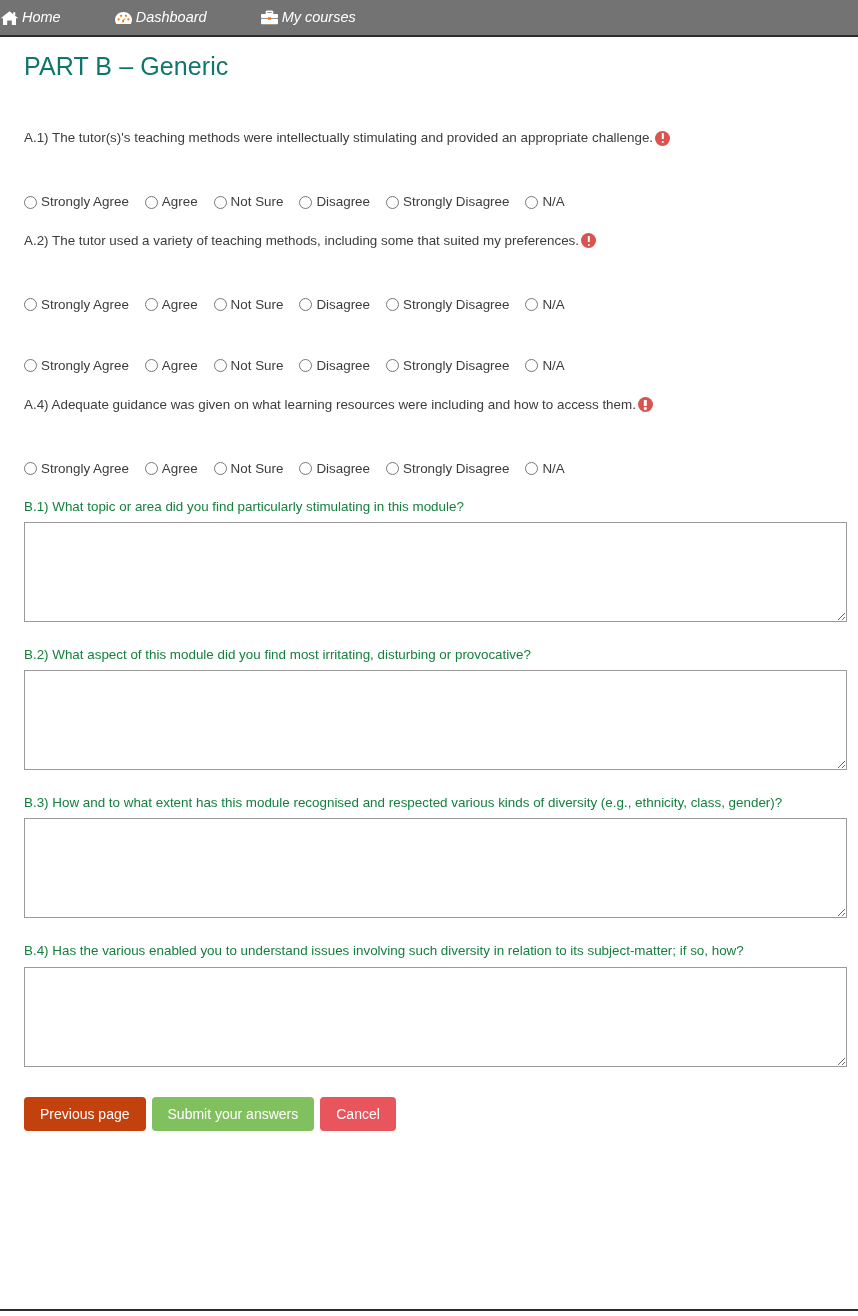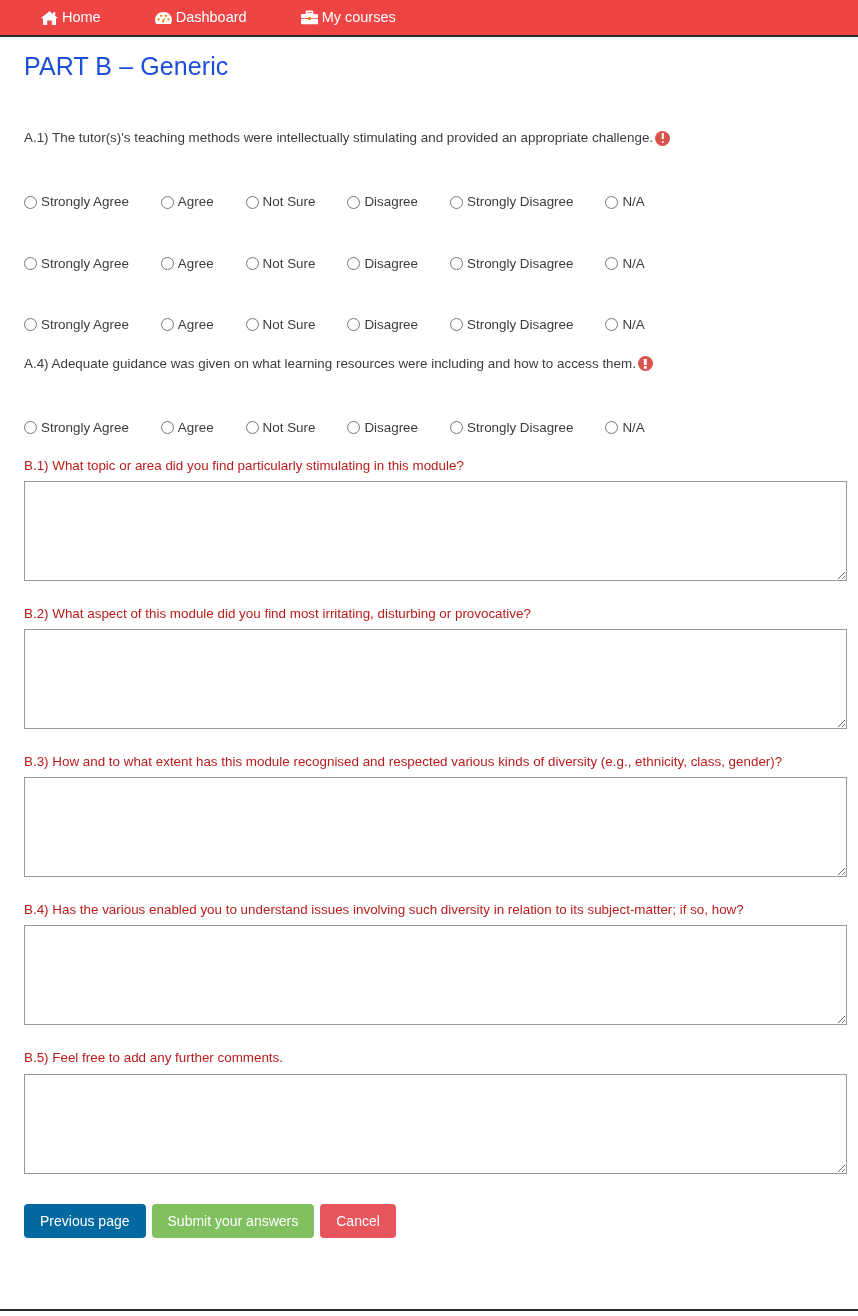--- a/index.html
+++ b/index.html
@@ -14,26 +14,26 @@
     height: 1316px;
     position: relative;
     font-family: "Liberation Sans", sans-serif;
     color: #333333;
     overflow: hidden;
   }
 
   
   .navbar {
     height: 37px;
-    background: #ef4444;
+    background: #737373;
     border-bottom: 2px solid #2d2d2d;
     display: flex;
     align-items: center;
-    padding-left: 40px;
     gap: 0;
+    font-style: italic;
   }
   .nav-item {
     display: flex;
     align-items: center;
     color: #ffffff;
     font-size: 14.5px;
     text-decoration: none;
     white-space: nowrap;
     cursor: pointer;
     padding: 0 14px 0 0;
@@ -51,21 +51,21 @@
   .nav-ico svg { display: block; }
   .nav-label { line-height: 1; }
 
   
   .content {
     padding: 0 20px 0 24px;
   }
   .page-title {
     font-size: 25px;
     font-weight: normal;
-    color: #1d4ed8;
+    color: #0f766e;
     margin: 14px 0 0 0;
     line-height: 1.25;
     letter-spacing: 0.1px;
   }
 
   .form-area {
     margin-top: 47px;
   }
 
   
@@ -110,21 +110,21 @@
     transform: translateX(-50%);
     width: 2.4px;
     height: 2.4px;
     background: #ffffff;
     border-radius: 50%;
   }
 
   .options {
     display: flex;
     align-items: flex-end;
-    gap: 16px;
+    gap: 0;
     font-size: 13.4px;
     color: #3c3c3c;
     margin-top: 48px;
   }
   .opt {
     display: inline-flex;
     align-items: center;
     margin-right: 16px;
     cursor: pointer;
     white-space: nowrap;
@@ -135,21 +135,21 @@
     margin: 0 4px 0 0;
     cursor: pointer;
     accent-color: #555;
   }
   .opt-label { line-height: 1; }
 
   
   .t-block { margin-bottom: 24px; }
   .t-text {
     font-size: 13.4px;
-    color: #b91c1c;
+    color: #15803d;
     line-height: 1.35;
     margin: 0 0 6px 0;
   }
   textarea.answer {
     display: block;
     width: 823px;
     height: 100px;
     border: 1px solid #9a9a9a;
     background: #ffffff;
     font-family: "Liberation Sans", sans-serif;
@@ -273,20 +273,24 @@
               <input type="radio" name="A.1" style="">
               <span class="opt-label">Strongly Disagree</span>
             </label>
             <label class="opt">
               <input type="radio" name="A.1" style="">
               <span class="opt-label">N/A</span>
             </label>
           </div>
         </div>
         <div class="q-block">
+          <div class="q-text">
+            <span class="qlabel">A.2) The tutor used a variety of teaching methods, including some that suited my preferences.</span>
+            <span class="req-icon"></span>
+          </div>
           <div class="options">
             <label class="opt">
               <input type="radio" name="A.2" style="">
               <span class="opt-label">Strongly Agree</span>
             </label>
             <label class="opt">
               <input type="radio" name="A.2" style="">
               <span class="opt-label">Agree</span>
             </label>
             <label class="opt">
@@ -379,29 +383,25 @@
           <textarea class="answer" placeholder="" style=""></textarea>
         </div>
         <div class="t-block">
           <div class="t-text">B.3) How and to what extent has this module recognised and respected various kinds of diversity (e.g., ethnicity, class, gender)?</div>
           <textarea class="answer" placeholder="" style=""></textarea>
         </div>
         <div class="t-block">
           <div class="t-text">B.4) Has the various enabled you to understand issues involving such diversity in relation to its subject-matter; if so, how?</div>
           <textarea class="answer" placeholder="" style=""></textarea>
         </div>
-        <div class="t-block">
-          <div class="t-text">B.5) Feel free to add any further comments.</div>
-          <textarea class="answer" placeholder="" style=""></textarea>
-        </div>
       </div>
 
 
     <div class="btn-row" id="button-row">
-        <button class="btn" style="background: #0369a1;">Previous page</button>
+        <button class="btn" style="background: #c2410c;">Previous page</button>
         <button class="btn" style="background: rgb(129, 192, 95);">Submit your answers</button>
         <button class="btn" style="background: rgb(232, 85, 92);">Cancel</button>
       </div>
 
   </div>
 </div>
 
 <div class="bottom-bar"></div>
 
 </body></html>

